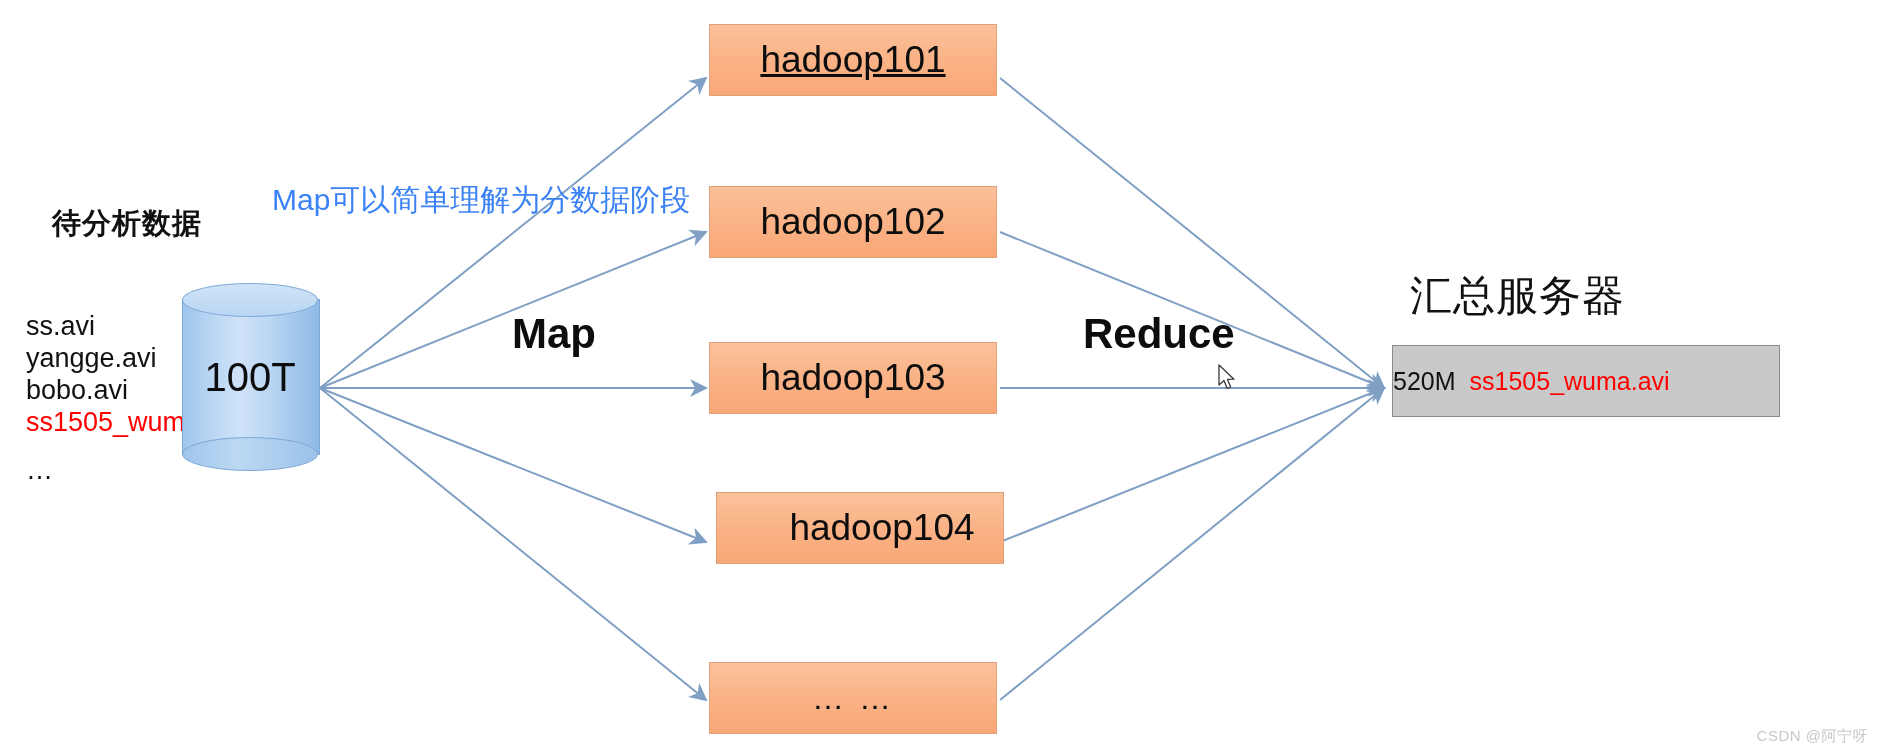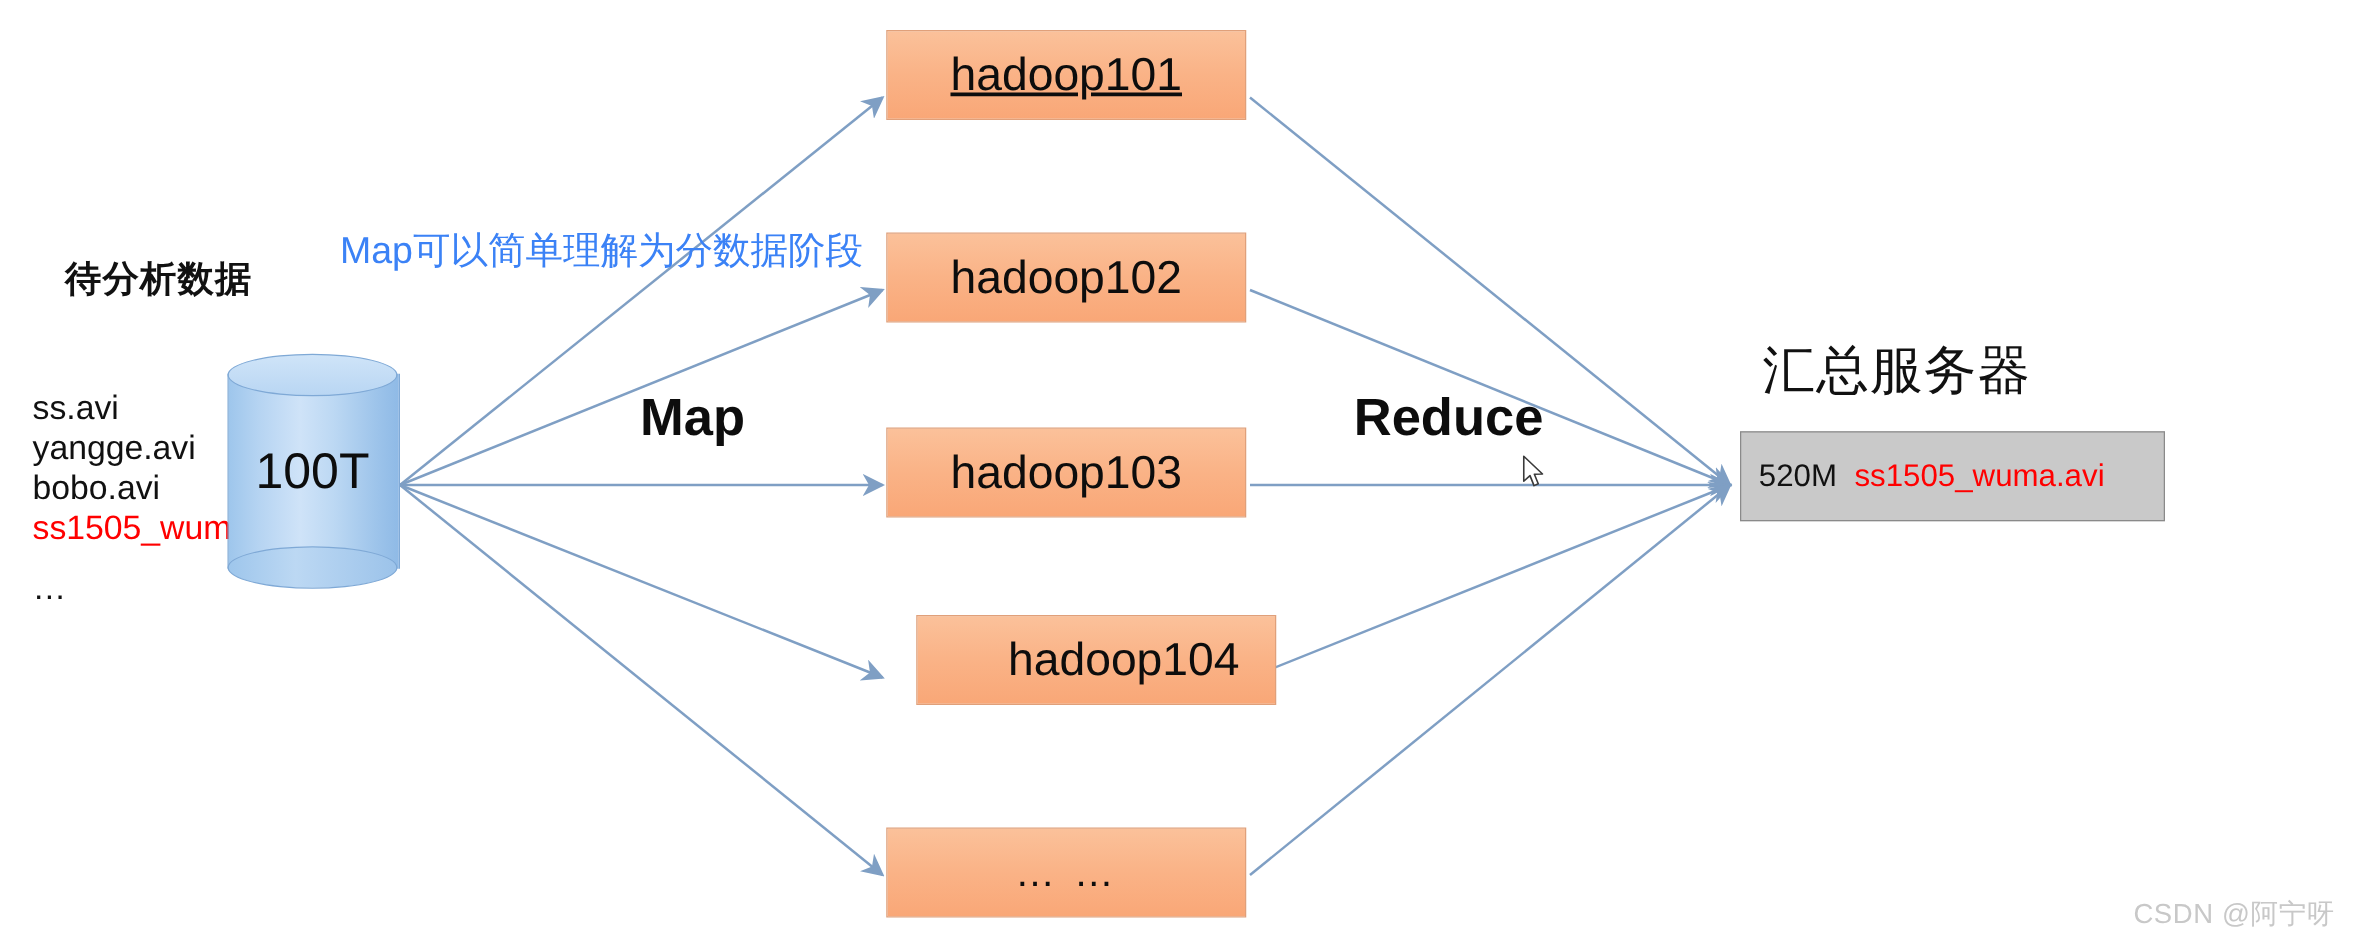--- a/index.html
+++ b/index.html
@@ -152,47 +152,46 @@
     top: 268px;
     font-size: 42px;
     color: #111111;
     letter-spacing: 1px;
     white-space: nowrap;
   }
   .server-box {
     position: absolute;
     left: 1392px;
     top: 345px;
-    width: 340px;
+    width: 388px;
     height: 72px;
     background: #c9c9c9;
     border: 1px solid #8a8a8a;
     box-sizing: border-box;
     display: flex;
     align-items: center;
-    padding-left: 14px;
     gap: 14px;
   }
   .server-box .size {
     font-size: 25px;
     color: #111111;
     white-space: nowrap;
   }
   .server-box .fname {
     font-size: 25px;
     color: #ff0000;
     white-space: nowrap;
   }
 
   
   .watermark {
     position: absolute;
     right: 18px;
     bottom: 8px;
-    font-size: 22px;
+    font-size: 15px;
     color: #c8c8c8;
     letter-spacing: 0.5px;
     white-space: nowrap;
   }
 
   
   .cursor {
     position: absolute;
     left: 1218px;
     top: 364px;
@@ -245,21 +244,21 @@
   </div>
 
   <div class="annot" id="annot-map">Map可以简单理解为分数据阶段</div>
 
   <div class="phase-label" id="phase-map">Map</div>
   <div class="phase-label" id="phase-reduce">Reduce</div>
 
   <div class="node-box" style="left:709px; top:24px;text-decoration:underline;">hadoop101</div>
   <div class="node-box" style="left:709px; top:186px;">hadoop102</div>
   <div class="node-box" style="left:709px; top:342px;">hadoop103</div>
-  <div class="node-box" style="left:733px; top:492px;padding-left:44px;">hadoop104</div>
+  <div class="node-box" style="left:716px; top:492px;padding-left:44px;">hadoop104</div>
   <div class="node-box dots" style="left:709px; top:662px;">… …</div>
 
   <div class="server-title">汇总服务器</div>
   <div class="server-box">
     <span class="size">520M</span>
     <span class="fname">ss1505_wuma.avi</span>
   </div>
 
   <div class="watermark">CSDN @阿宁呀</div>
 

